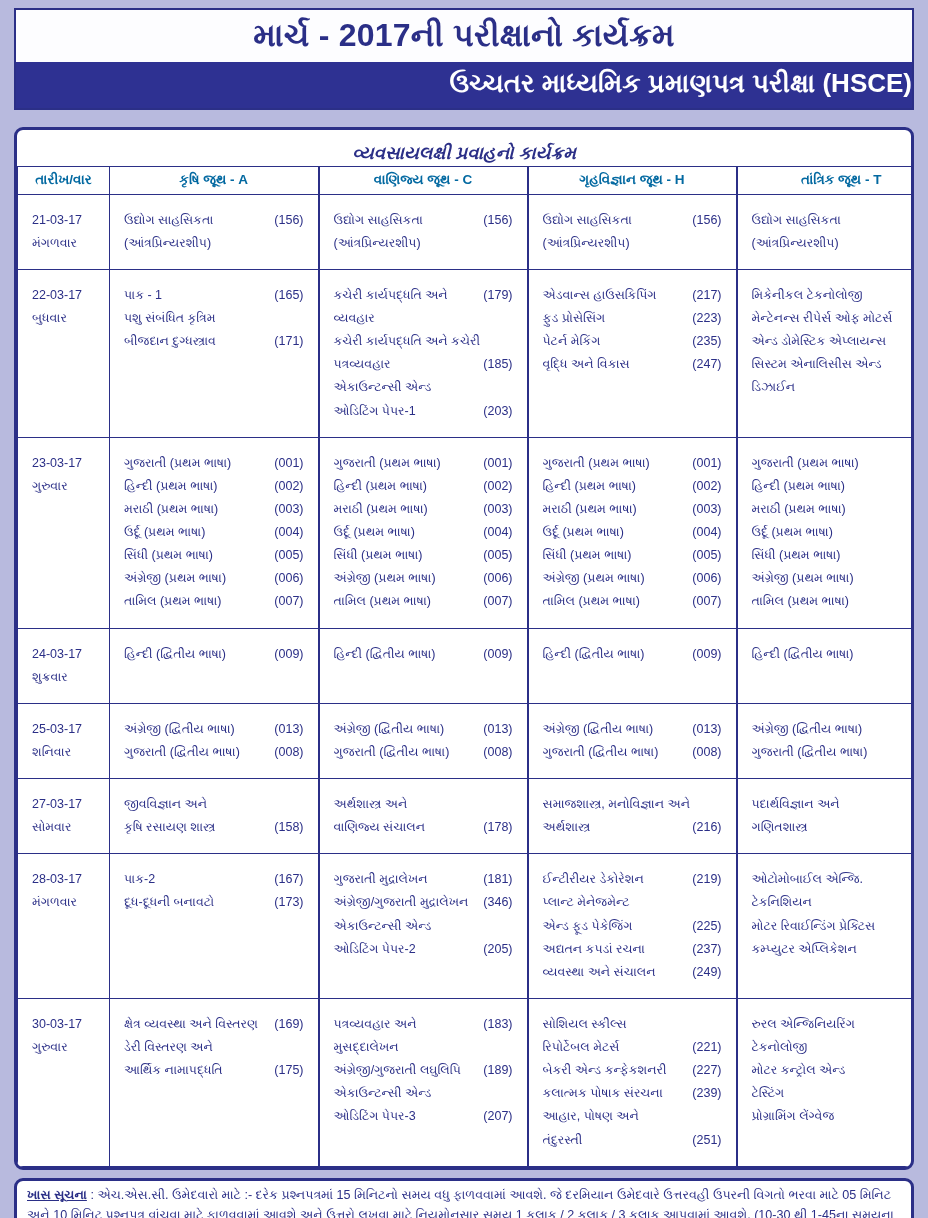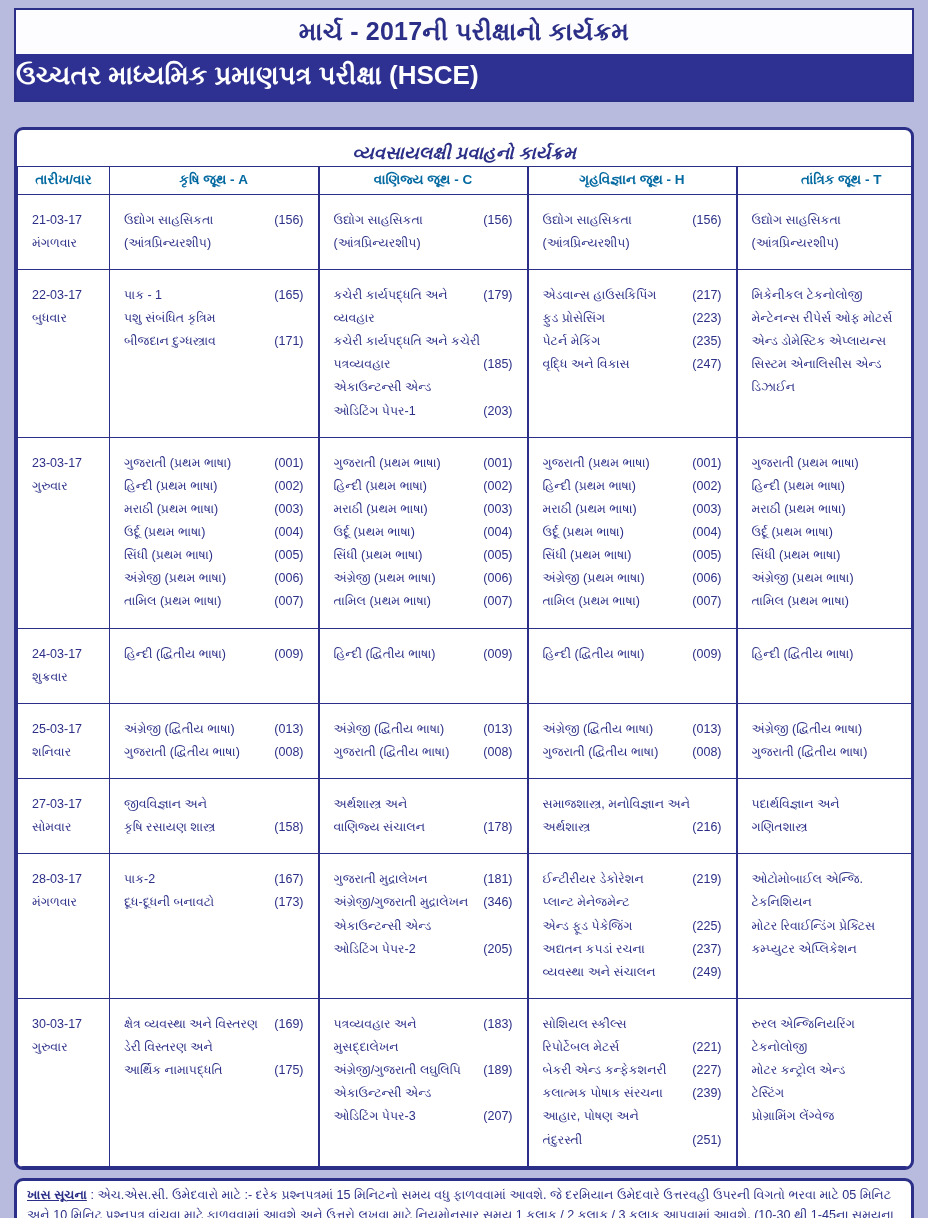--- a/index.html
+++ b/index.html
@@ -13,41 +13,41 @@
   .page{position:relative;width:928px;height:1218px;box-sizing:border-box;}
 
   
   .banner{
     margin:8px 14px 0 14px;
     border:2px solid #2b2f87;
     background:#ffffff;
   }
   .banner-line1{
     text-align:center;
-    font-size:25px;
+    font-size:32px;
     font-weight:bold;
     color:#2b2f87;
     padding:7px 0 8px 0;
     letter-spacing:.2px;
     background:#fdfdff;
     line-height:1.15;
   }
   .banner-line2{
-    text-align:left;
+    text-align:right;
     font-size:26px;
     font-weight:bold;
     color:#ffffff;
     background:#2e3192;
     padding:7px 0 9px 0;
     line-height:1.15;
   }
 
   
   .card{
-    margin:25px 14px 0 14px;
+    margin:17px 14px 0 14px;
     border:3px solid #2b2f87;
     border-radius:9px;
     background:#ffffff;
     overflow:hidden;
   }
   .sub-title{
     text-align:center;
     font-size:18px;
     font-weight:bold;
     font-style:italic;

